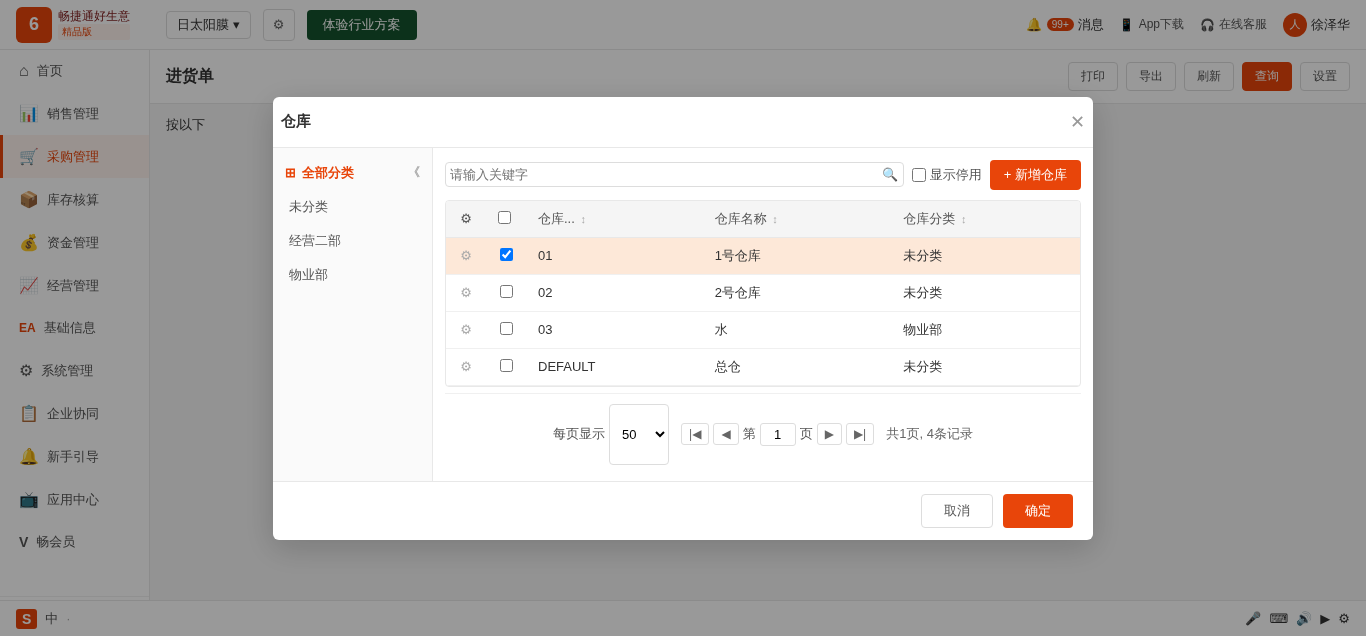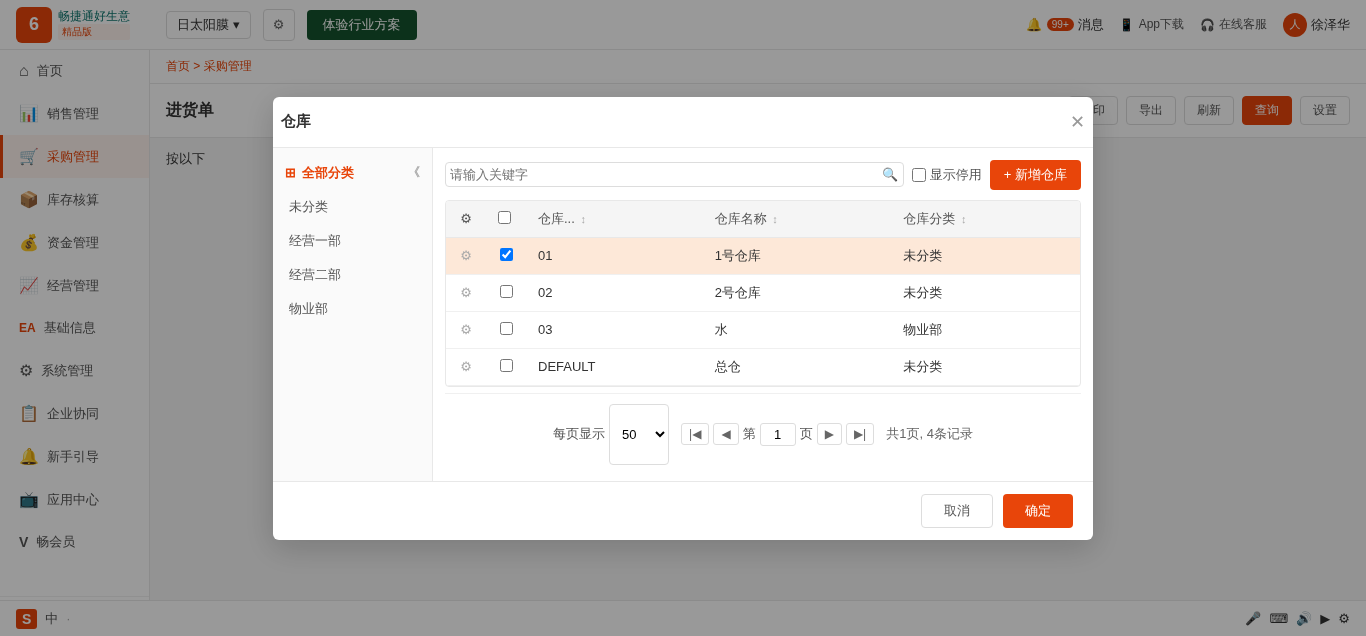--- a/index.html
+++ b/index.html
@@ -27,21 +27,21 @@
       height: 36px;
       background: #e8450a;
       border-radius: 6px;
       display: flex;
       align-items: center;
       justify-content: center;
       color: white;
       font-size: 18px;
       font-weight: bold;
     }
-    .logo-text { font-size: 12px; color: #0f766e; line-height: 1.3; }
+    .logo-text { font-size: 12px; color: #7f1d1d; line-height: 1.3; }
     .logo-badge { font-size: 10px; color: #e8450a; background: #fff3ee; padding: 1px 4px; border-radius: 2px; }
     .header-center { flex: 1; display: flex; align-items: center; gap: 12px; }
     .store-select {
       display: flex;
       align-items: center;
       gap: 4px;
       border: 1px solid #ddd;
       border-radius: 4px;
       padding: 4px 10px;
       cursor: pointer;
@@ -424,25 +424,20 @@
       <span class="sidebar-icon" style="font-size:14px;font-weight:bold;color:#555;">V</span>
       <span>畅会员</span>
     </div>
     <div class="sidebar-bottom">
       <span style="cursor:pointer;">⚙</span>
       <span style="cursor:pointer;">🔊</span>
     </div>
   </div>
 
   <div class="main-content">
-    <div class="breadcrumb">
-      <span>首页</span>
-      <span> &gt; </span>
-      <span style="color:#e8450a;">采购管理</span>
-    </div>
     <div class="page-header">
       <div class="page-title">进货单</div>
       <div class="header-actions">
         <button class="btn">打印</button>
         <button class="btn">导出</button>
         <button class="btn">刷新</button>
         <button class="btn btn-orange">查询</button>
         <button class="btn">设置</button>
       </div>
     </div>
@@ -464,21 +459,20 @@
 
     <div class="modal-body">
 
       <div class="modal-sidebar">
         <div class="modal-sidebar-header">
           <span style="color:#e8450a;">⊞</span>
           <span>全部分类</span>
           <span class="collapse-btn">《</span>
         </div>
         <div class="modal-sidebar-item">未分类</div>
-        <div class="modal-sidebar-item">经营一部</div>
         <div class="modal-sidebar-item">经营二部</div>
         <div class="modal-sidebar-item">物业部</div>
       </div>
 
       <div class="modal-main">
 
         <div class="modal-toolbar">
           <div class="search-box">
             <input type="text" placeholder="请输入关键字" style="">
             <span class="search-icon">🔍</span>

